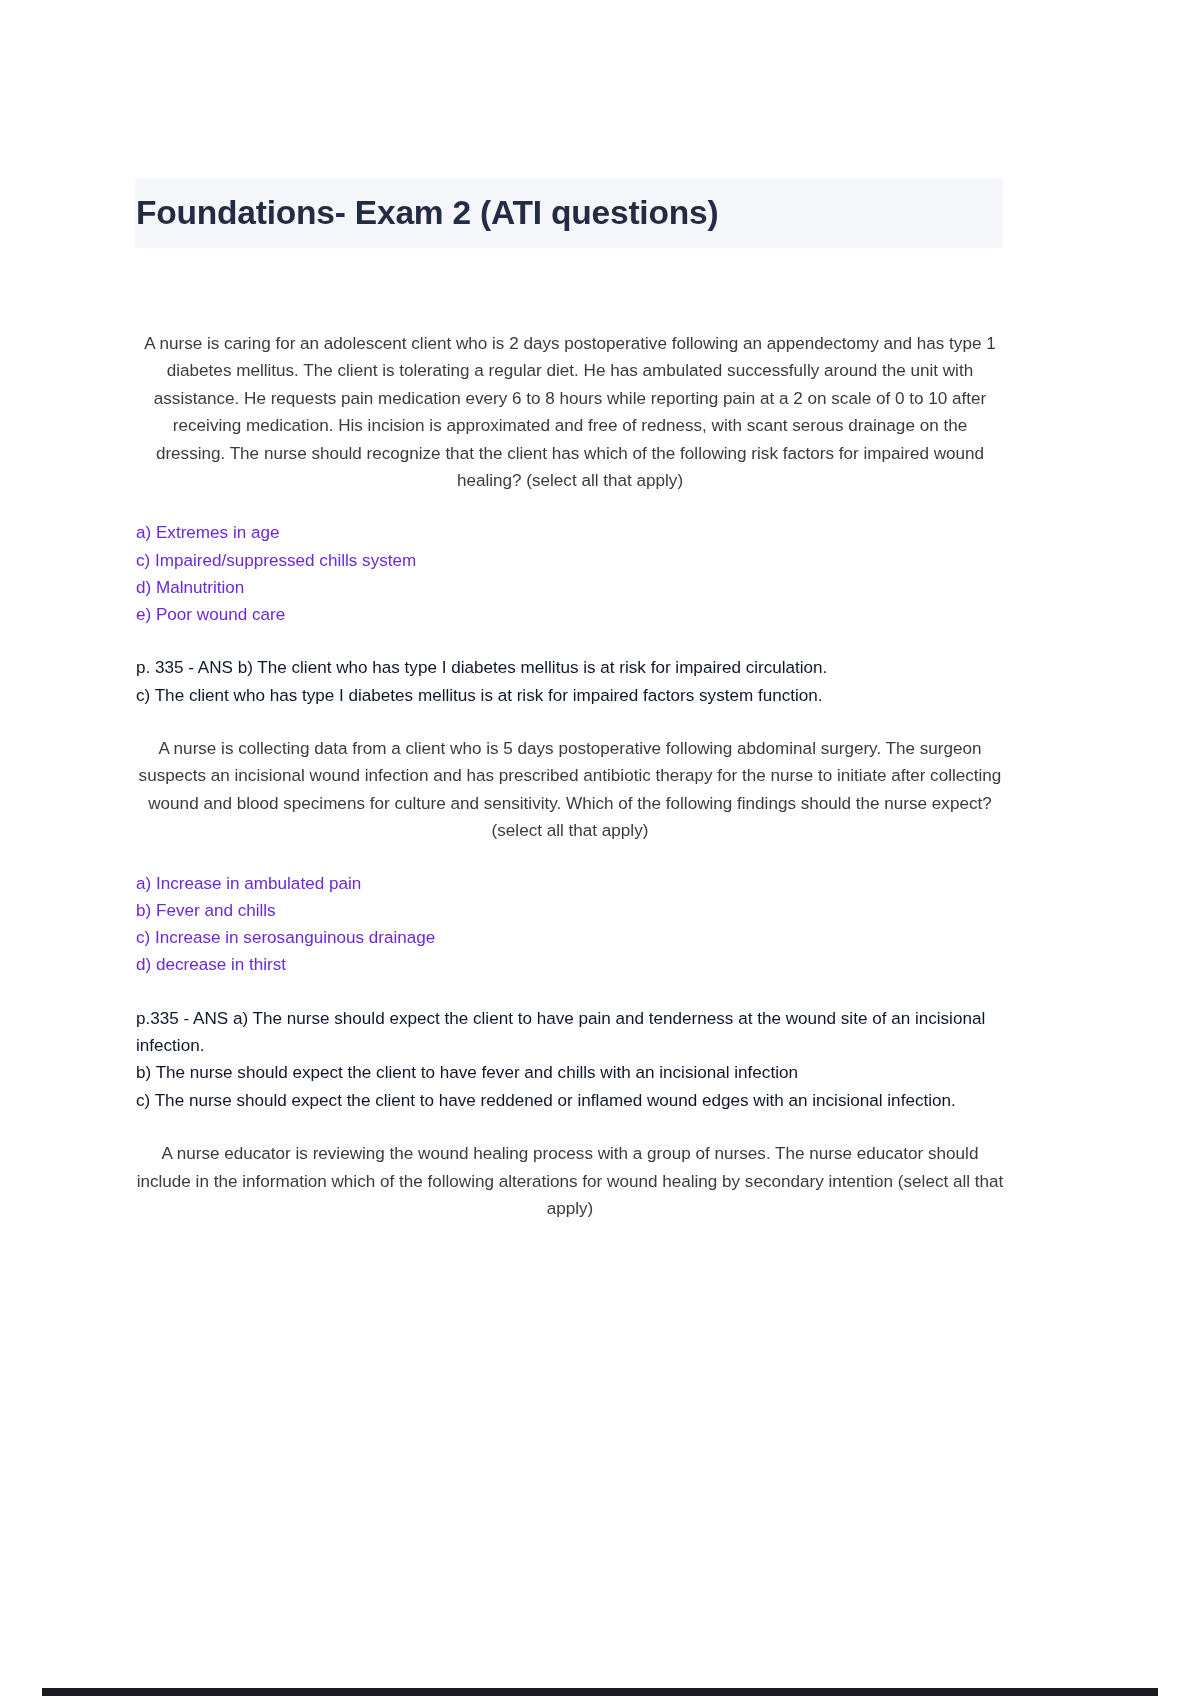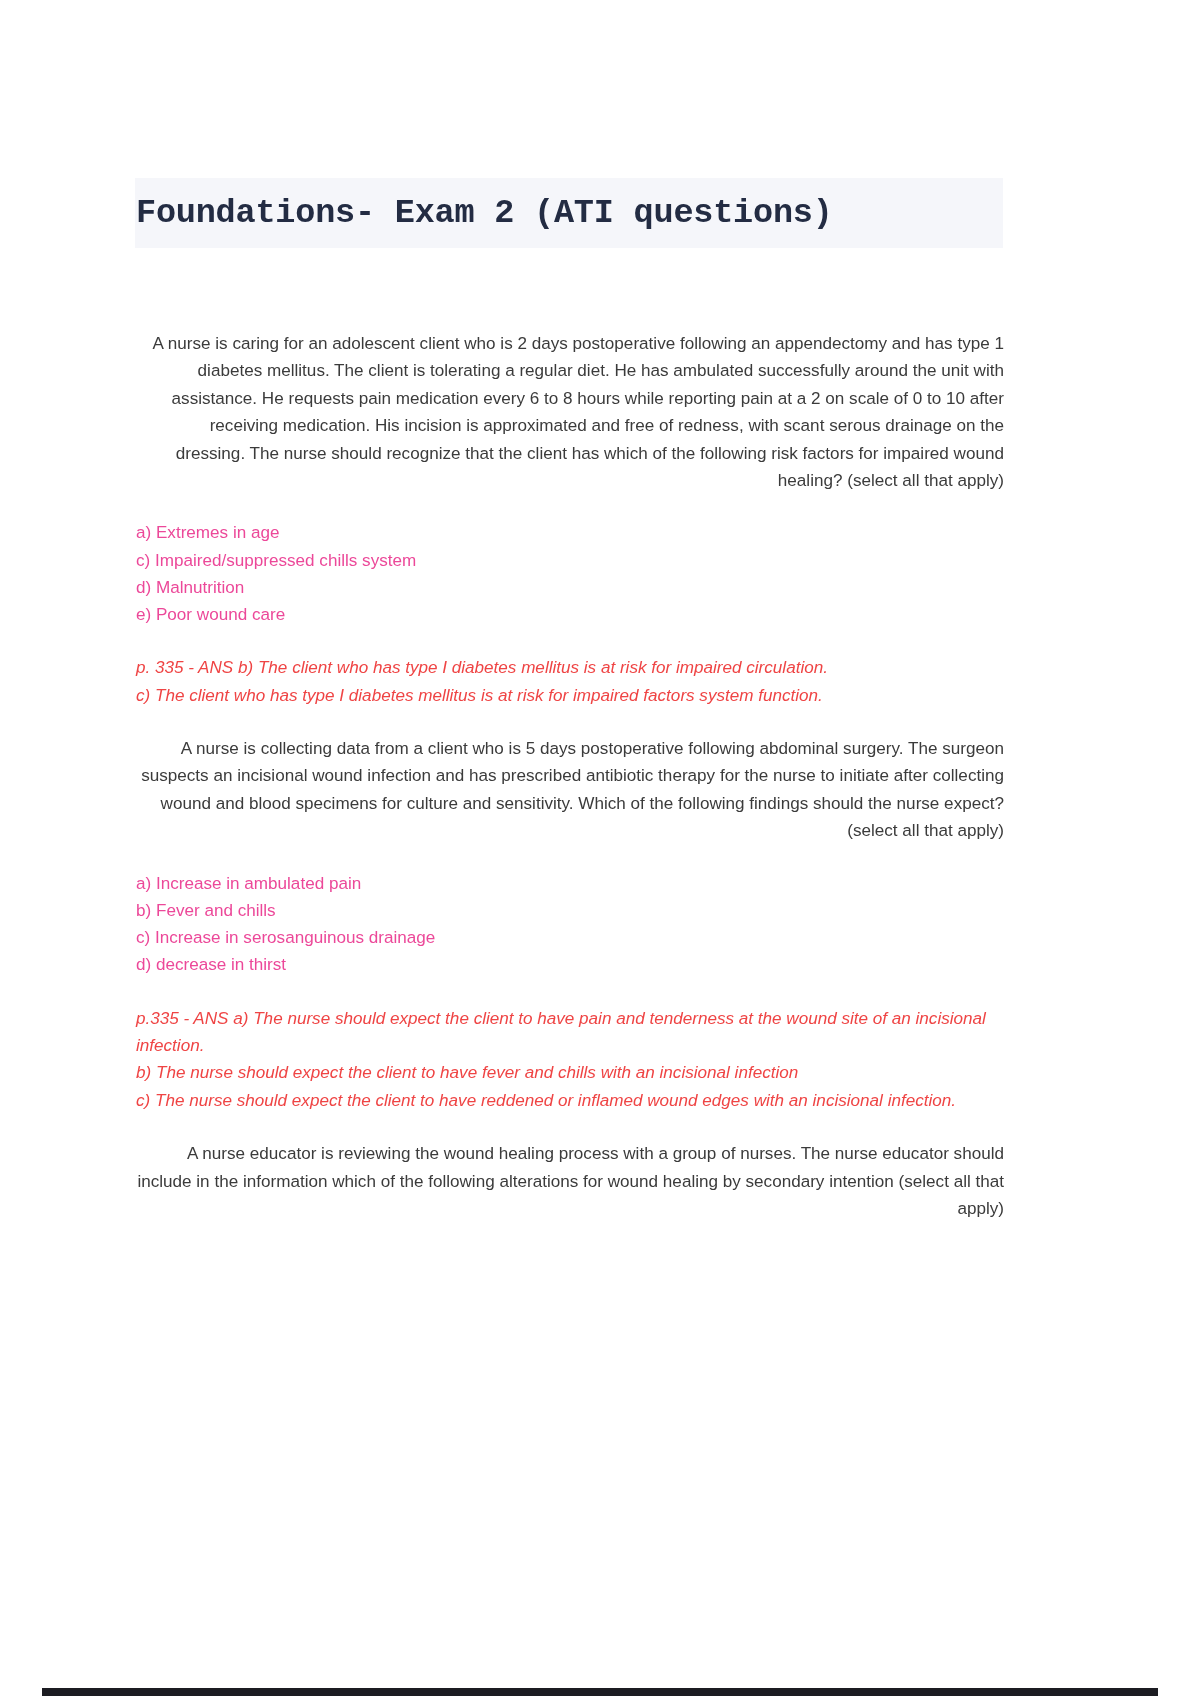--- a/index.html
+++ b/index.html
@@ -37,59 +37,57 @@
     position: absolute;
     left: 136px;
     top: 190px;
     width: 880px;
     font-size: 33.5px;
     font-weight: bold;
     color: #232c43;
     letter-spacing: -0.2px;
     line-height: 46px;
     white-space: nowrap;
-    font-family: Liberation Mono, monospace;
   }
 
   
   .content {
     position: absolute;
     left: 136px;
     top: 330px;
     width: 868px;
   }
 
   .para {
     font-size: 17.1px;
     line-height: 27.4px;
     color: #3b3b3b;
     margin: 0;
-    text-align: right;
+    text-align: center;
   }
 
   .spacer-para { height: 26px; }
   .spacer-opts { height: 25px; }
 
   .opts {
     margin: 0;
     padding: 0;
     list-style: none;
   }
   .opts li {
     font-size: 17.1px;
     line-height: 27.2px;
-    color: #ec4899;
+    color: #6d28d9;
   }
 
   .ans {
     font-size: 17.1px;
     line-height: 27.4px;
-    color: #ef4444;
+    color: #0f172a;
     margin: 0;
-    font-style: italic;
   }
   .ans-line { display: block; }
 
   
   .footer-bar {
     position: absolute;
     left: 42px;
     top: 1688px;
     width: 1116px;
     height: 8px;

